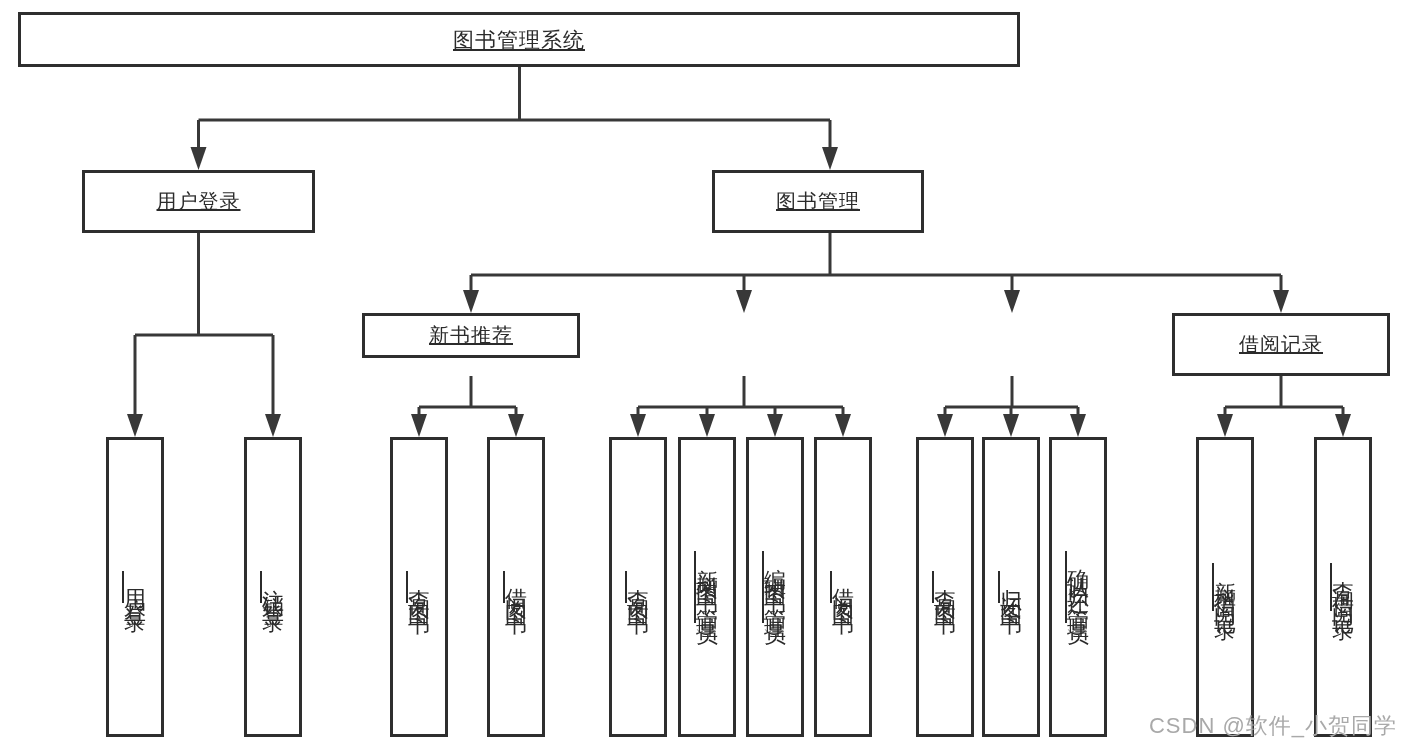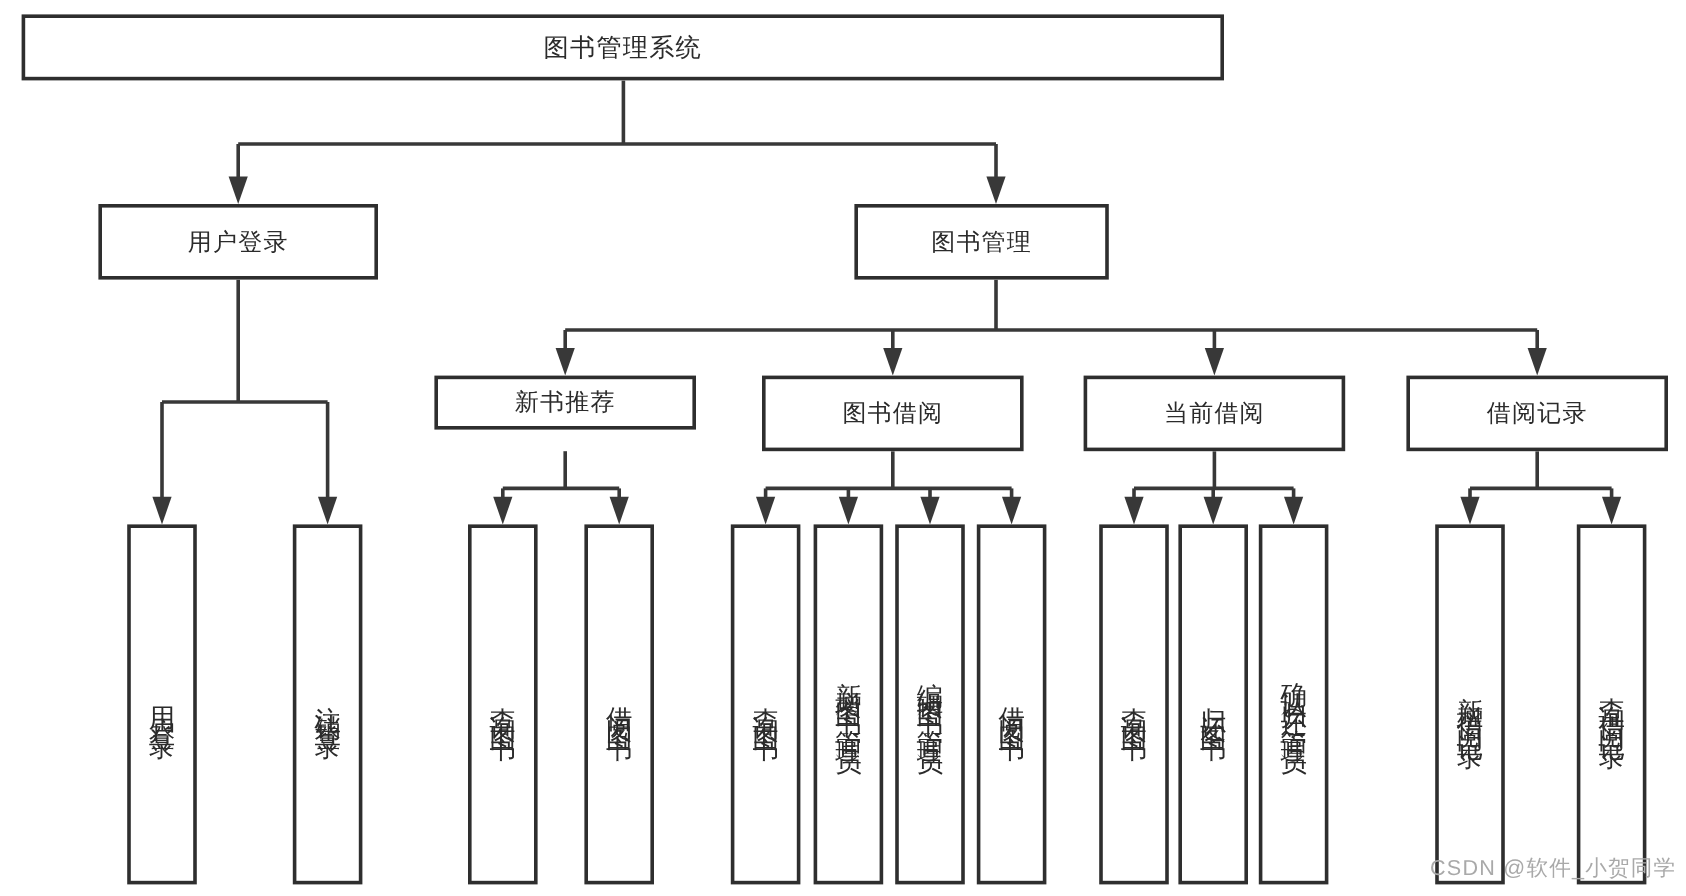--- a/index.html
+++ b/index.html
@@ -25,40 +25,41 @@
   .box {
     position: absolute;
     box-sizing: border-box;
     border: 3px solid #2e2e2e;
     background: #ffffff;
     color: #2b2b2b;
     display: flex;
     align-items: center;
     justify-content: center;
     text-align: center;
+    text-decoration: underline;
   }
   .h-box {
     font-size: 20px;
     letter-spacing: 1px;
   }
   .title-box {
     font-size: 21px;
   }
   .v-box {
     writing-mode: vertical-rl;
     text-orientation: mixed;
     font-size: 22px;
     letter-spacing: 8px;
     line-height: 1;
   }
   .watermark {
     position: absolute;
     right: 8px;
     top: 711px;
-    font-size: 18px;
+    font-size: 22px;
     color: #a9a9a9;
     letter-spacing: 1px;
     white-space: nowrap;
   }
 </style>
 </head>
 <body>
 
 <div class="stage">
 
@@ -127,22 +128,20 @@
       <polygon points="1335,414 1351,414 1343,437"></polygon>
     </g>
   </svg>
 
   <div class="box h-box title-box" style="left:18px; top:12px; width:1002px; height:55px">图书管理系统</div>
 
   <div class="box h-box" style="left:82px; top:170px; width:233px; height:63px">用户登录</div>
   <div class="box h-box" style="left:712px; top:170px; width:212px; height:63px">图书管理</div>
 
   <div class="box h-box" style="left:362px; top:313px; width:218px; height:45px">新书推荐</div>
-  <div class="box h-box" style="left:635px; top:313px; width:218px; height:63px">图书借阅</div>
-  <div class="box h-box" style="left:903px; top:313px; width:218px; height:63px">当前借阅</div>
   <div class="box h-box" style="left:1172px; top:313px; width:218px; height:63px">借阅记录</div>
 
   <div class="box v-box" style="left:106px; top:437px; width:58px; height:300px">用户登录</div>
   <div class="box v-box" style="left:244px; top:437px; width:58px; height:300px">注销登录</div>
 
   <div class="box v-box" style="left:390px; top:437px; width:58px; height:300px">查询图书</div>
   <div class="box v-box" style="left:487px; top:437px; width:58px; height:300px">借阅图书</div>
 
   <div class="box v-box" style="left:609px; top:437px; width:58px; height:300px">查询图书</div>
   <div class="box v-box" style="left:678px; top:437px; width:58px; height:300px">新增图书（管理员）</div>

